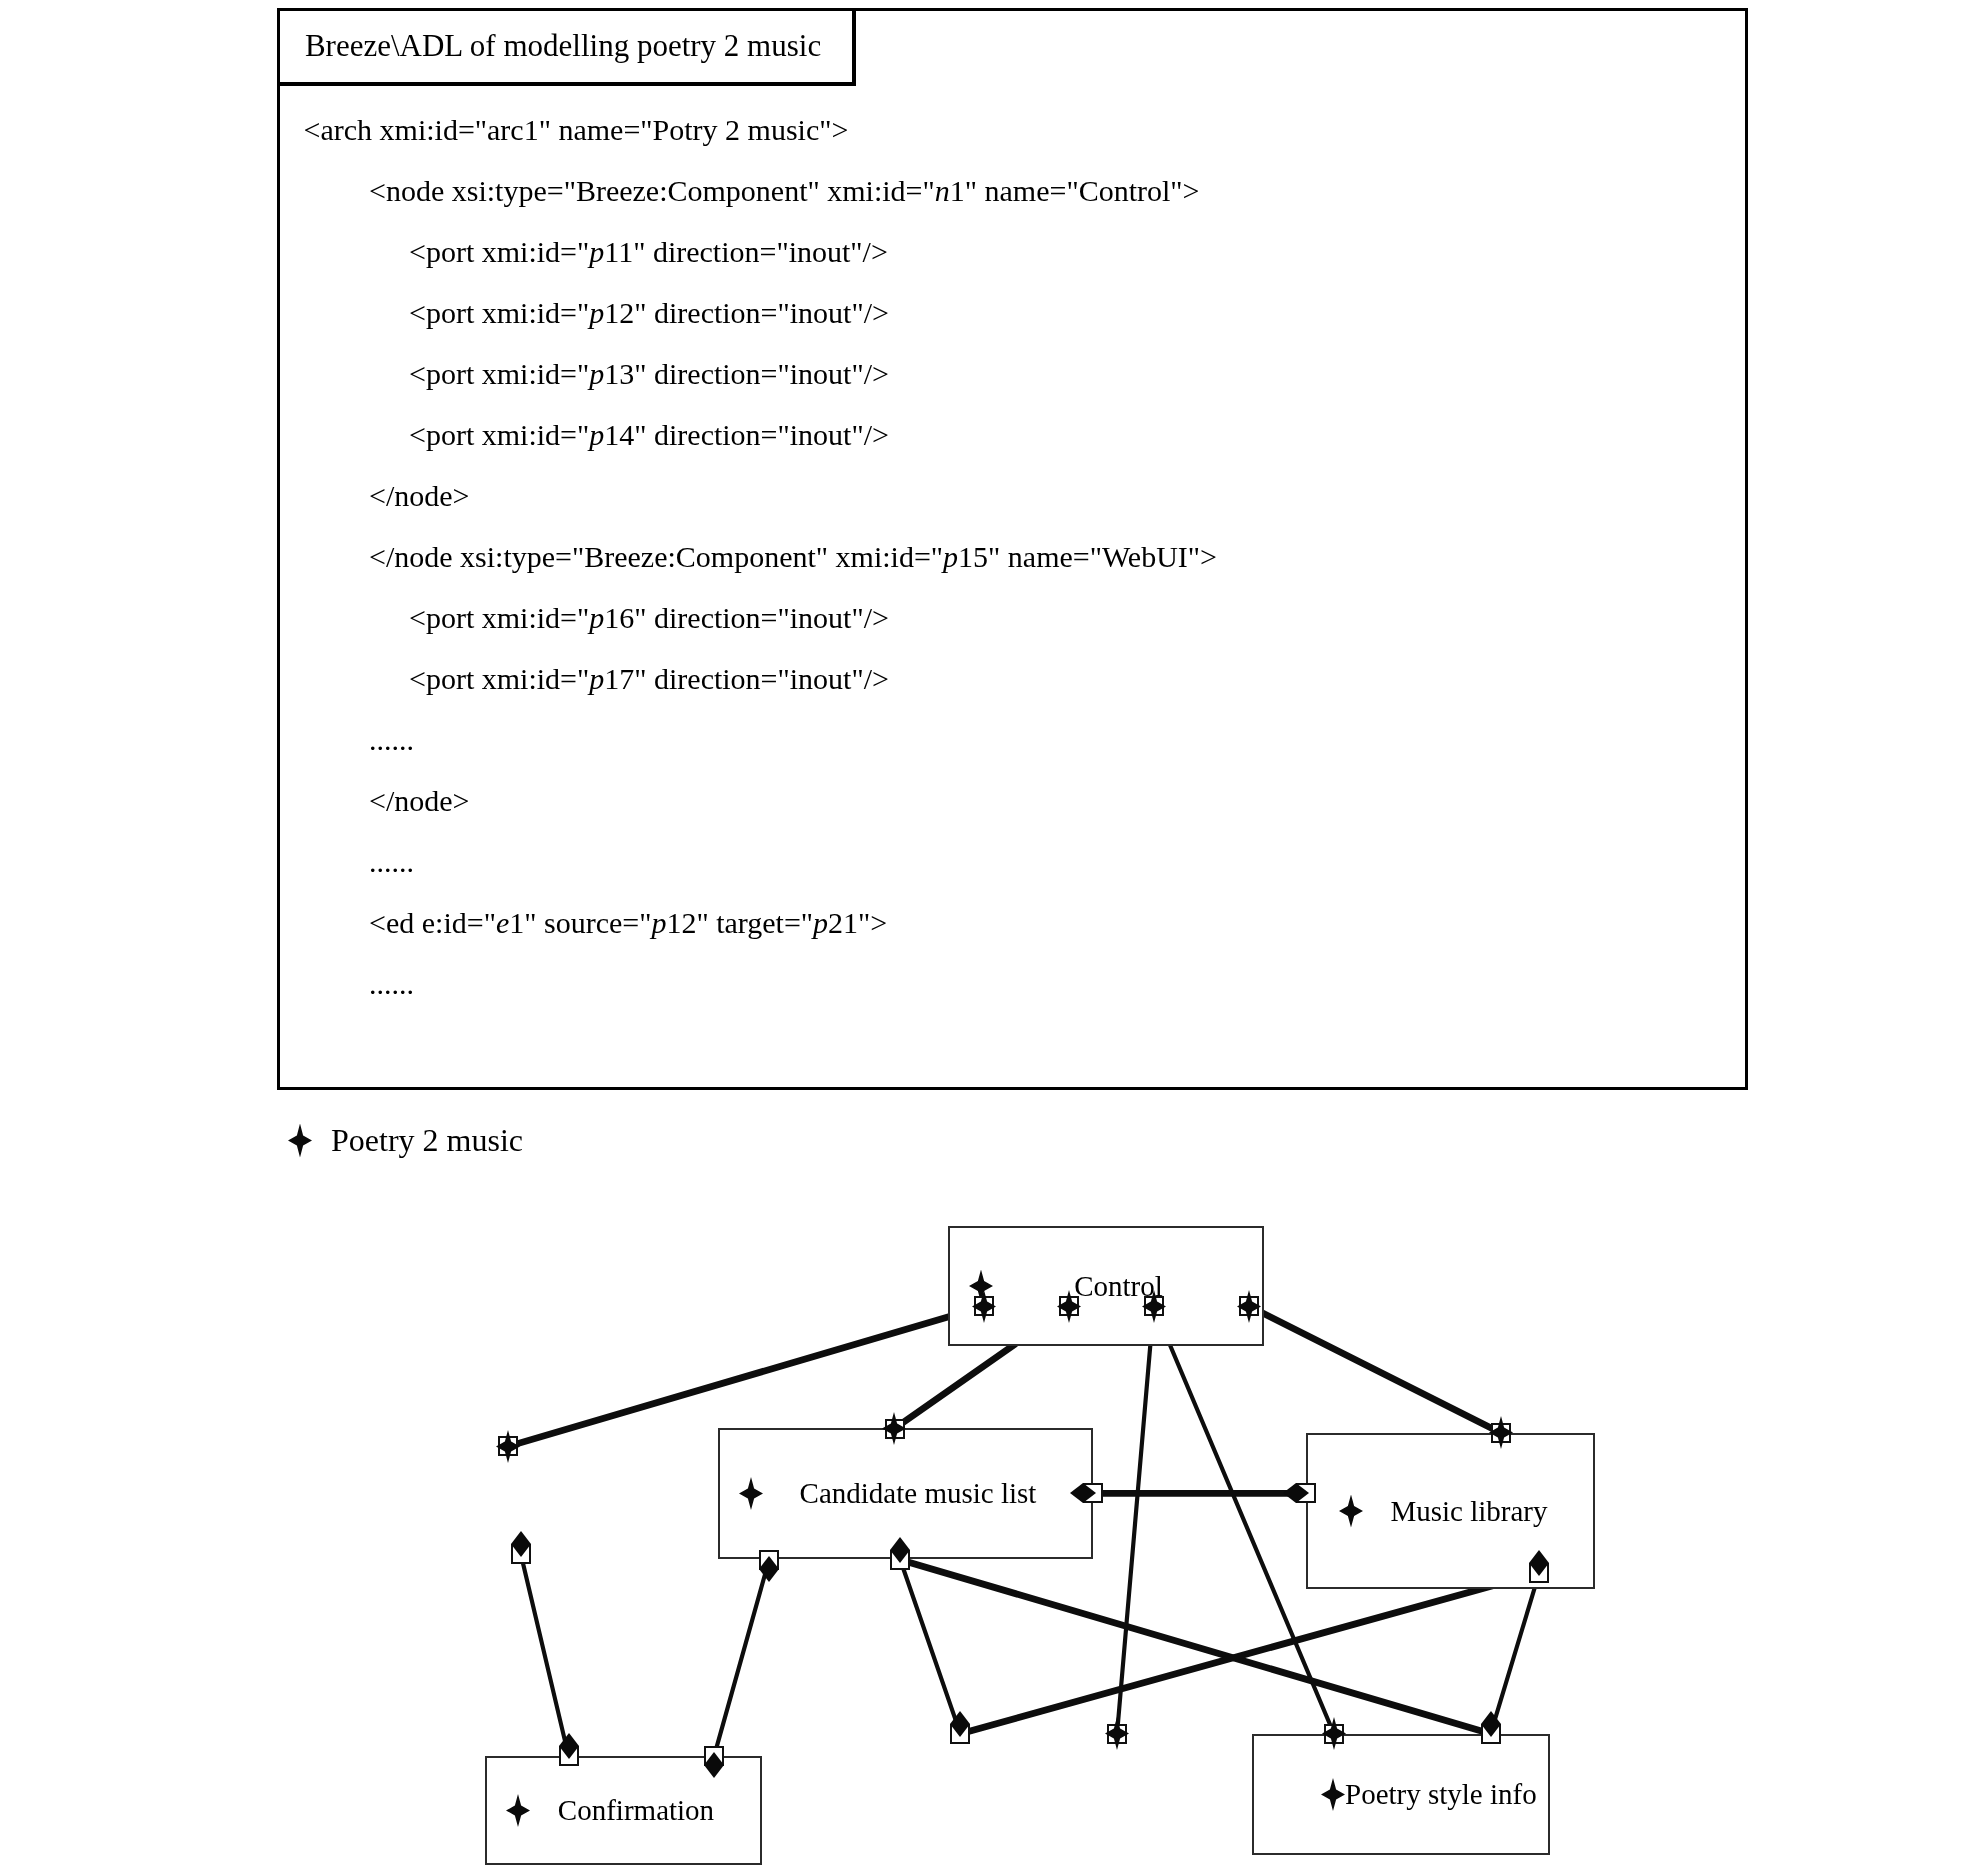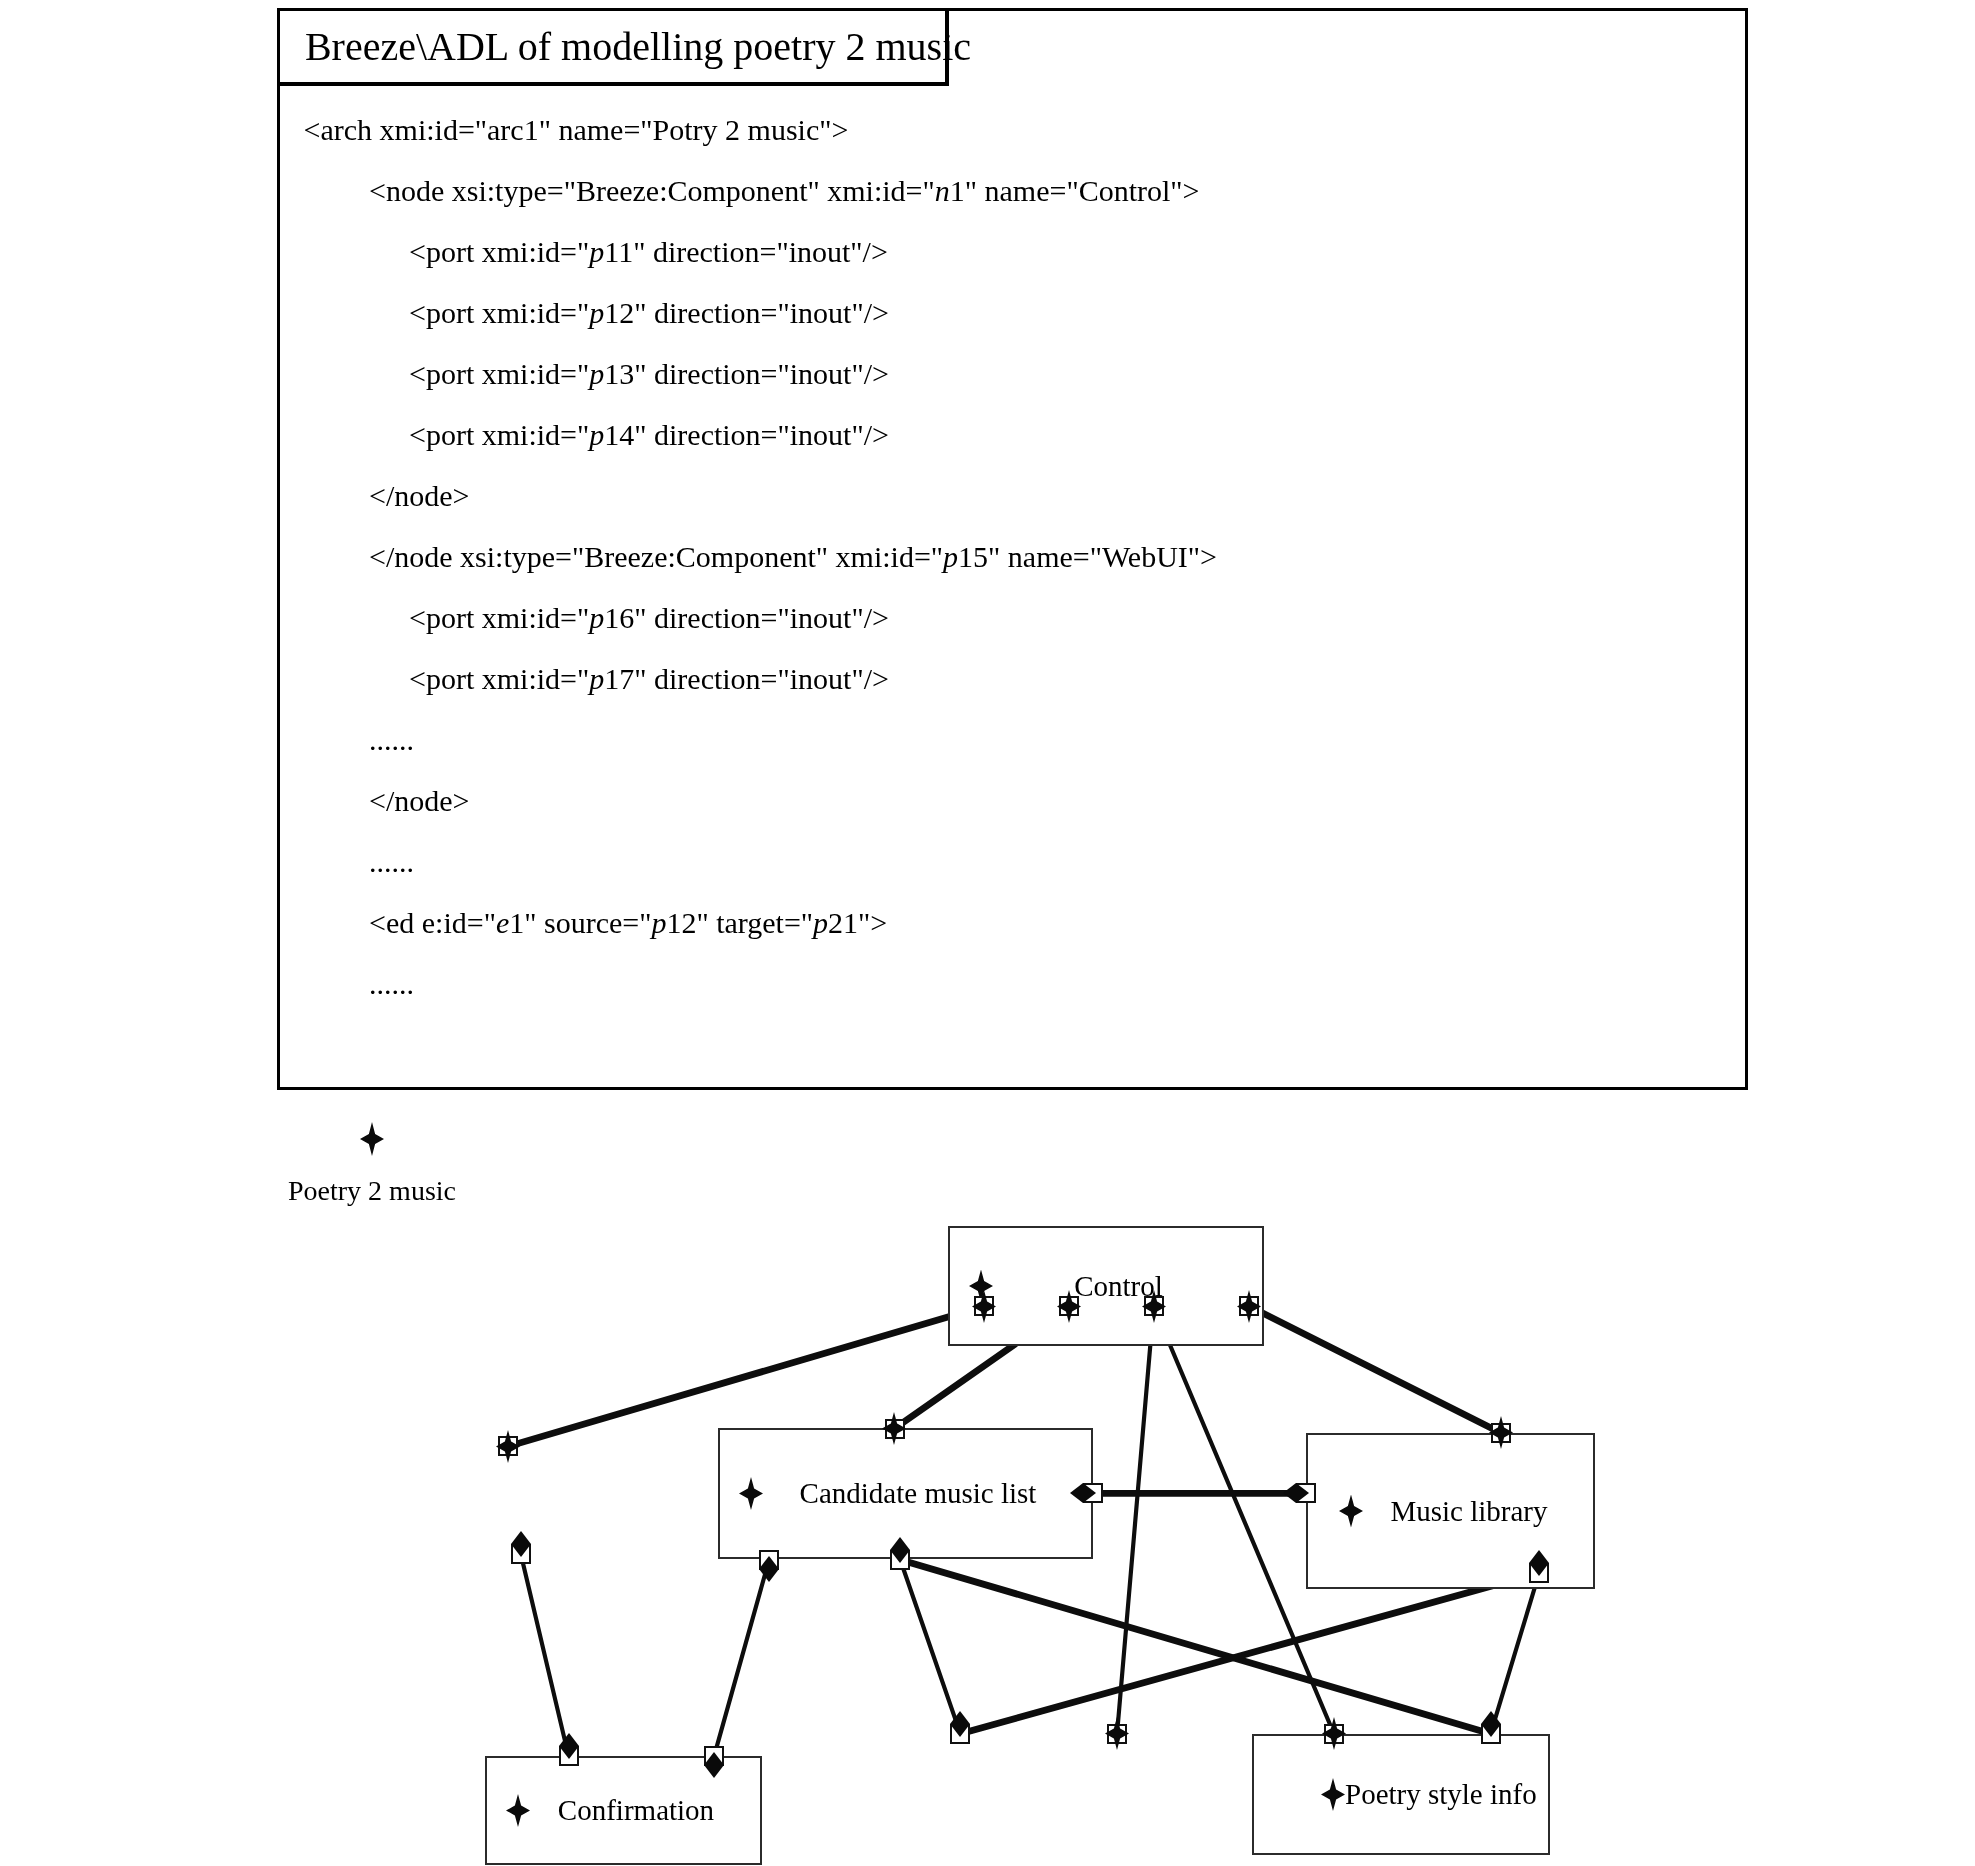--- a/index.html
+++ b/index.html
@@ -7,40 +7,40 @@
     position:relative;width:1975px;height:1867px;background:#ffffff;
     font-family:"Liberation Serif","DejaVu Serif",serif;color:#000;
     overflow:hidden;
   }
   
   .code-panel{
     position:absolute;left:277px;top:7.8px;width:1471px;height:1082px;
     border:3.1px solid #000;background:#fff;box-sizing:border-box;
   }
   .code-title-box{
-    position:absolute;left:-3.1px;top:-3.1px;width:672px;height:78px;
+    position:absolute;left:-3.1px;top:-3.1px;width:579px;height:78px;
     border:3.1px solid #000;border-bottom-width:4.7px;border-right-width:4.2px;
     background:#fff;box-sizing:border-box;
     display:flex;align-items:center;padding-left:25px;
-    font-size:40px;white-space:pre;
+    font-size:31px;white-space:pre;
   }
   .code-lines{position:absolute;left:0;top:88px;right:5.2px;}
   .code-line{
     position:relative;height:61px;line-height:61px;font-size:30px;
     white-space:pre;
   }
   .code-line .it{font-style:italic;}
   .ind-0{padding-left:23.5px;}
   .ind-1{padding-left:89px;}
   .ind-2{padding-left:129px;}
   #edge-layer{position:absolute;left:0;top:0;width:1975px;height:1867px;}
   #node-layer{position:absolute;left:0;top:0;width:1975px;height:1867px;}
   .diagram-title{
     position:absolute;left:288px;top:1122px;display:flex;align-items:center;
-    gap:19px;font-size:28px;flex-direction:column;
+    gap:19px;font-size:32px;
   }
   .star{
     display:inline-block;background:#0a0a0a;
     clip-path:polygon(50% 0%,63% 35%,100% 50%,63% 65%,50% 100%,37% 65%,0% 50%,37% 35%);
   }
   .star-title{width:24px;height:34px;flex:0 0 auto;}
   .node{
     position:absolute;border:2.6px solid #2b2b2b;background:#fff;
     box-sizing:border-box;display:flex;align-items:center;font-size:29px;
   }

